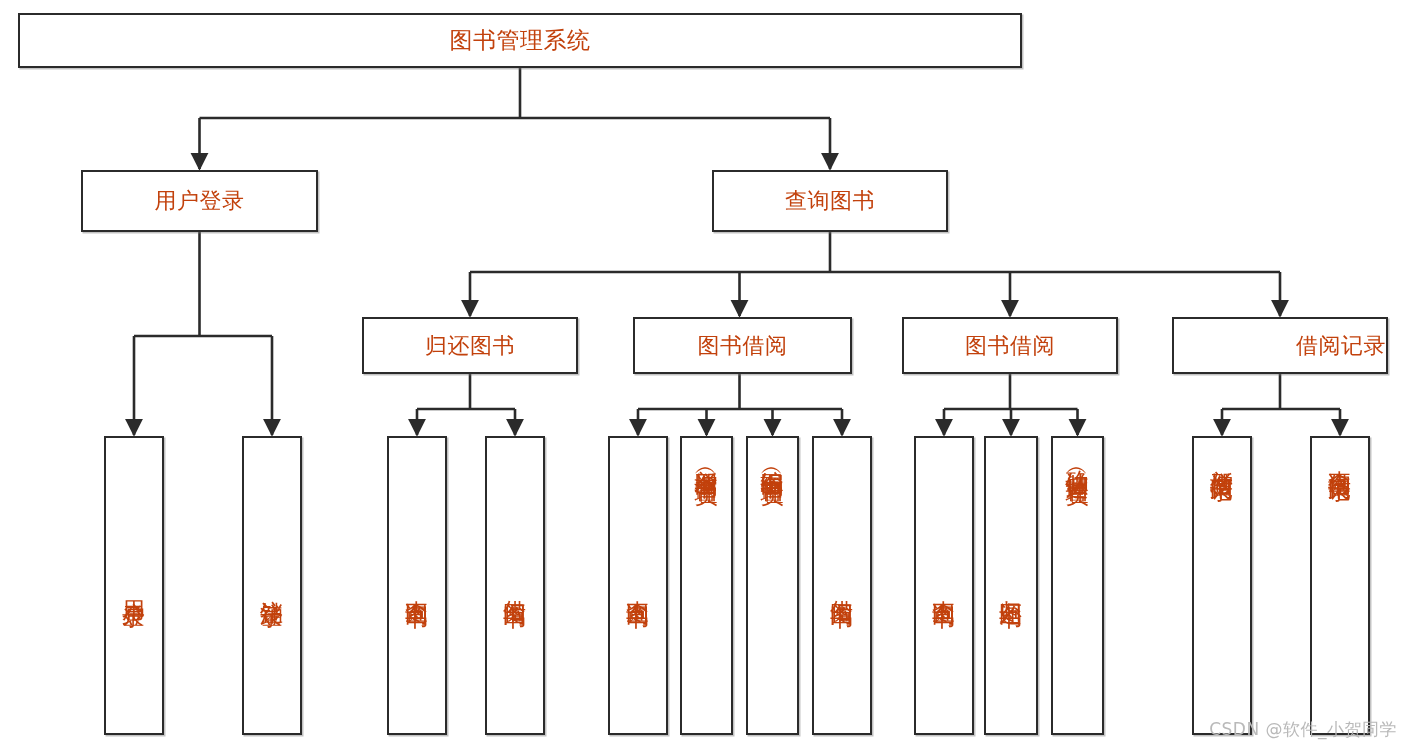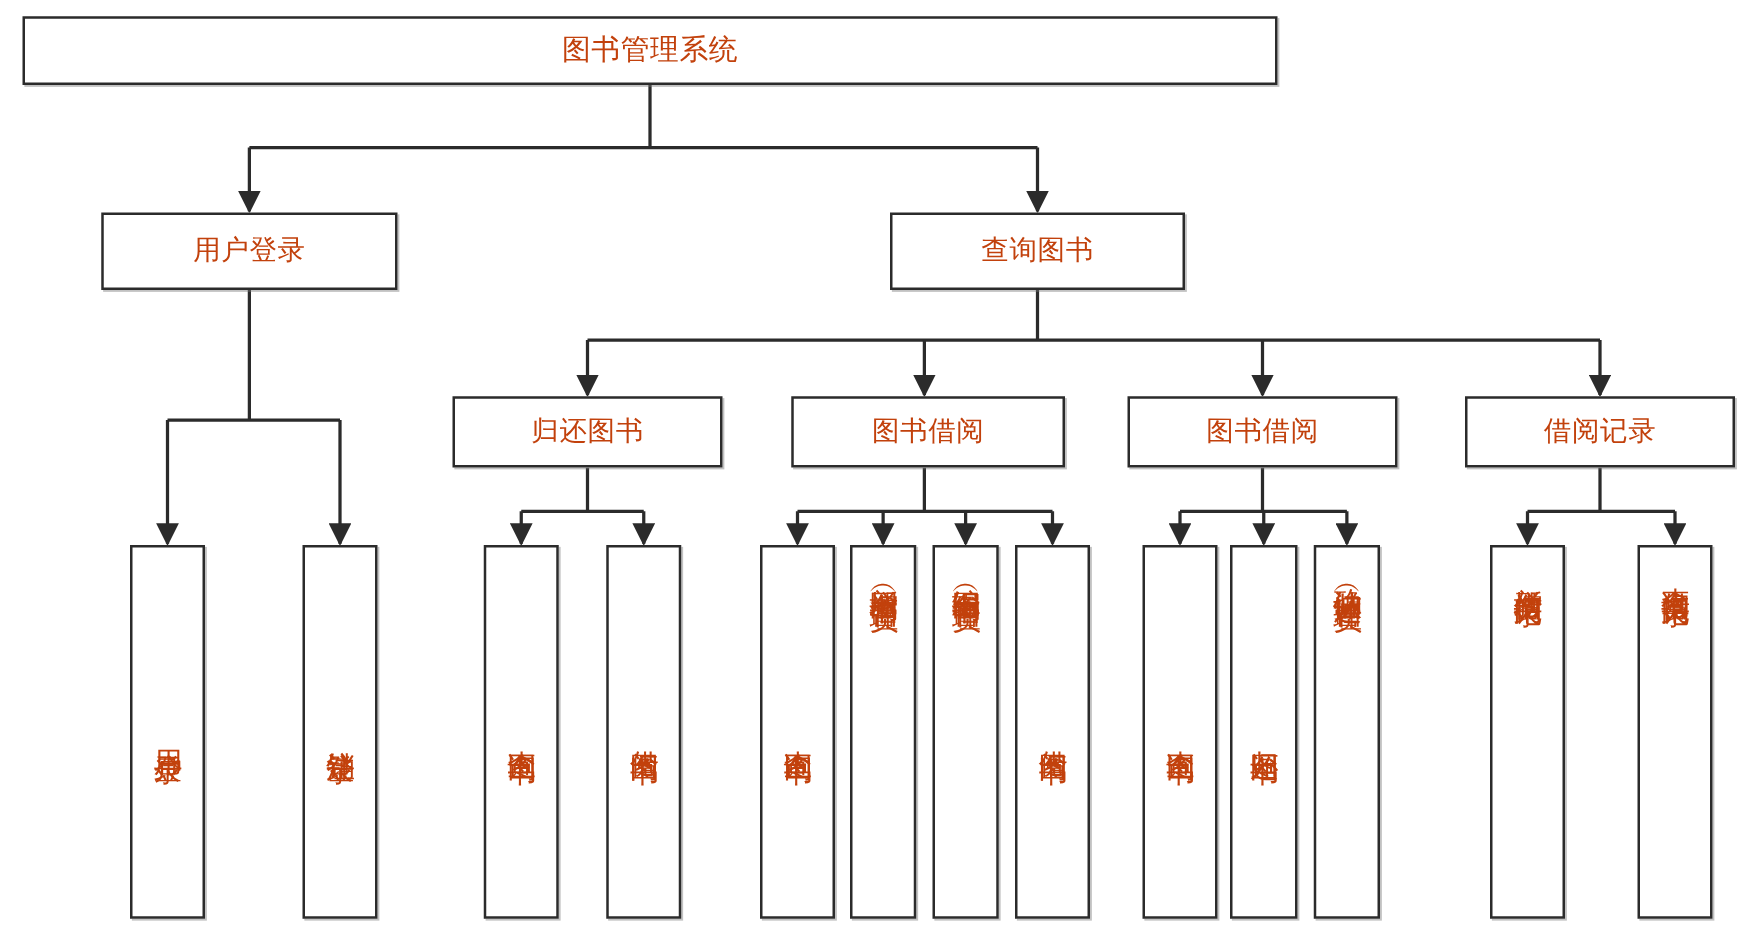--- a/index.html
+++ b/index.html
@@ -136,21 +136,21 @@
       </div>
       <div class="node horiz" style="left: 362px; top: 317px; width: 216px; height: 57px;">
         <span class="label">归还图书</span>
       </div>
       <div class="node horiz" style="left: 633px; top: 317px; width: 219px; height: 57px;">
         <span class="label">图书借阅</span>
       </div>
       <div class="node horiz" style="left: 902px; top: 317px; width: 216px; height: 57px;">
         <span class="label">图书借阅</span>
       </div>
-      <div class="node horiz" style="left: 1172px; top: 317px; width: 216px; height: 57px;">
+      <div class="node horiz" style="left: 1172px; top: 317px; width: 216px; height: 57px; justify-content: flex-end;">
         <span class="label">借阅记录</span>
       </div>
       <div class="node vert mid" style="left: 104px; top: 436px; width: 60px; height: 299px;">
         <span class="label">用户登录</span>
       </div>
       <div class="node vert mid" style="left: 242px; top: 436px; width: 60px; height: 299px;">
         <span class="label">注销登录</span>
       </div>
       <div class="node vert mid" style="left: 387px; top: 436px; width: 60px; height: 299px;">
         <span class="label">查询图书</span>
@@ -180,13 +180,14 @@
         <span class="label">确认归还（管理员）</span>
       </div>
       <div class="node vert" style="left: 1192px; top: 436px; width: 60px; height: 299px;">
         <span class="label">新增借阅记录</span>
       </div>
       <div class="node vert" style="left: 1310px; top: 436px; width: 60px; height: 299px;">
         <span class="label">查询借阅记录</span>
       </div>
     </div>
 
+  <div id="watermark">CSDN @软件_小贺同学</div>
 </div>
 
 </body></html>

